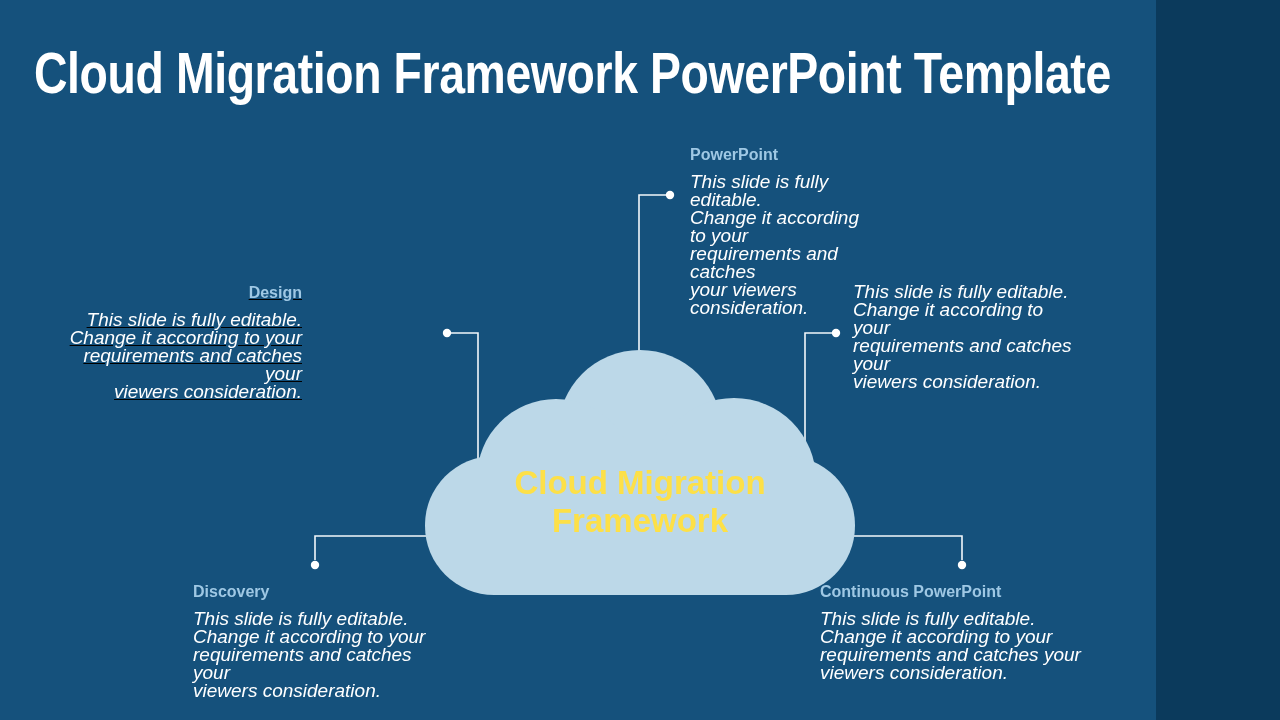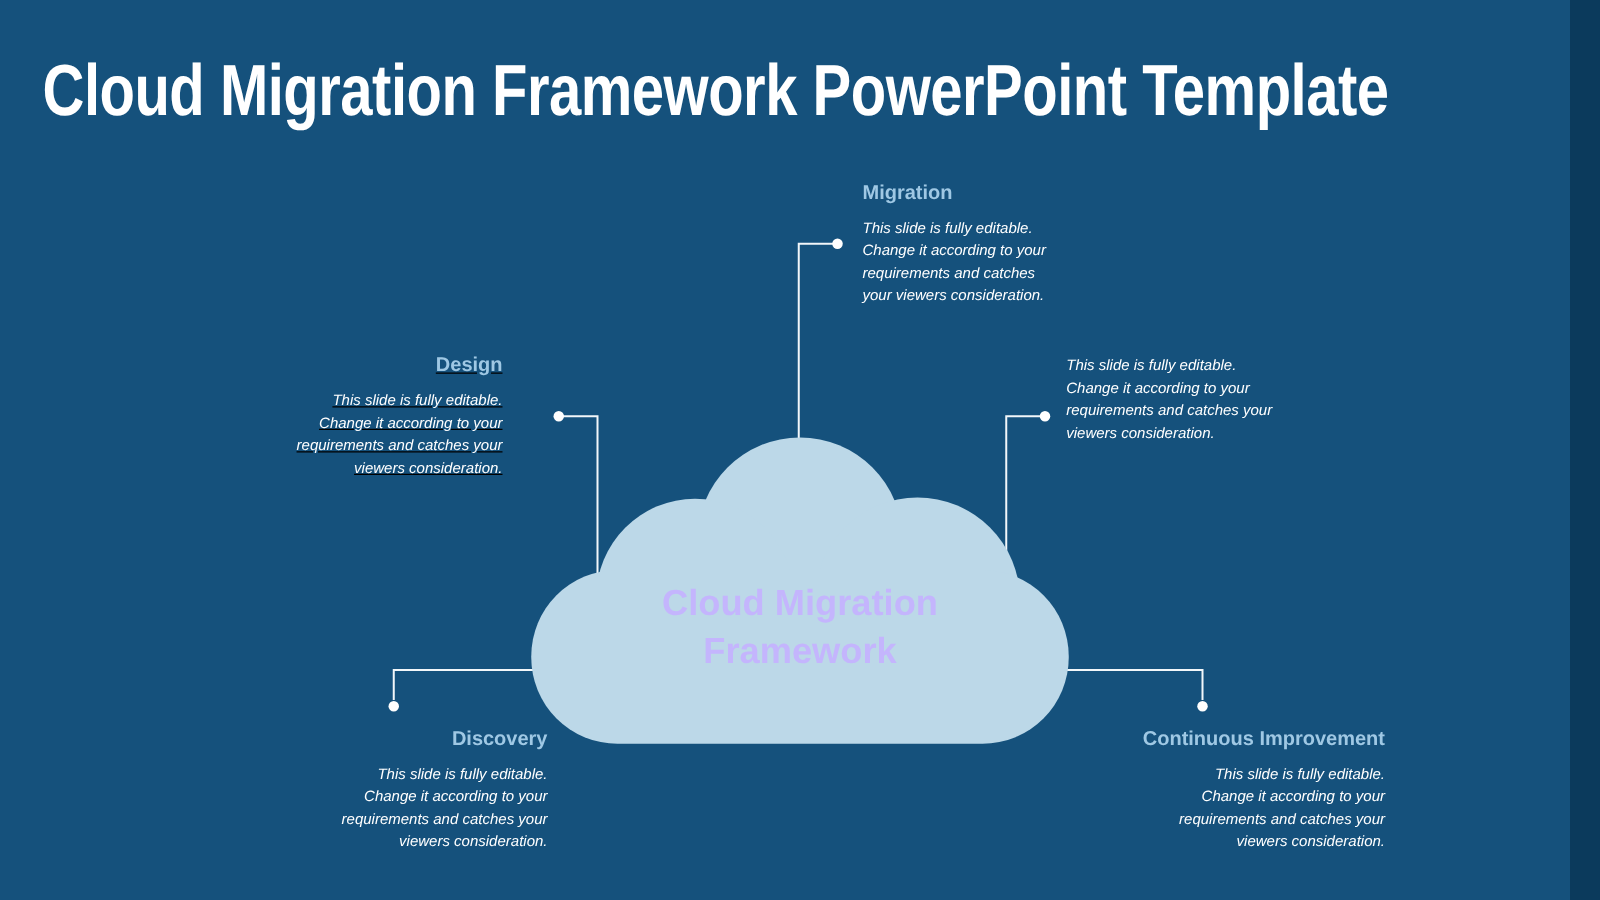--- a/index.html
+++ b/index.html
@@ -3,21 +3,21 @@
 <meta charset="utf-8">
 <style>
   html, body {
     margin: 0;
     padding: 0;
     background: #0b3a5c;
     font-family: "Liberation Sans", sans-serif;
   }
   .slide {
     position: relative;
-    width: 1256px;
+    width: 1156px;
     height: 720px;
     background: #15517C;
     overflow: hidden;
   }
   .slide-title {
     position: absolute;
     left: 34px;
     top: 44px;
     margin: 0;
     font-size: 58px;
@@ -35,46 +35,46 @@
     top: 0;
     width: 1280px;
     height: 720px;
   }
   .cloud-label {
     position: absolute;
     left: 440px;
     top: 464px;
     width: 400px;
     text-align: center;
-    font-size: 29px;
+    font-size: 33px;
     line-height: 38px;
     font-weight: bold;
-    color: #c4b5fd;
+    color: #fde047;
     white-space: pre-line;
   }
   .section {
     position: absolute;
   }
   .section-title {
     font-size: 16px;
     line-height: 20px;
     font-weight: bold;
     color: #9FC8E4;
     margin: 0 0 8px 0;
   }
   .section-body {
-    font-size: 12px;
+    font-size: 19px;
     line-height: 18px;
     font-style: italic;
     color: #FFFFFF;
     white-space: pre-line;
   }
   .align-left   { text-align: left; }
   .align-right  { text-align: right; text-decoration: underline; }
-  .align-center { text-align: right; }
+  .align-center { text-align: left; }
 
   .sec-migration      { left: 690px; top: 145px; width: 185px; }
   .sec-design         { right: 854px; top: 283px; width: 245px; }
   .sec-implementation { left: 853px; top: 283px; width: 230px; }
   .sec-discovery      { left: 193px; top: 582px; width: 245px; }
   .sec-continuous     { left: 820px; top: 582px; width: 288px; }
 </style>
 </head>
 <body>
 
@@ -102,21 +102,21 @@
       <circle cx="556" cy="478" r="79"></circle>
       <circle cx="734" cy="480" r="82"></circle>
       <rect x="425" y="456" width="430" height="139" rx="69"></rect>
     </g>
   </svg>
 
   <div class="cloud-label">Cloud Migration
 Framework</div>
 
   <div class="section sec-migration align-left">
-    <div class="section-title">Migration</div>
+    <div class="section-title">PowerPoint</div>
     <div class="section-body">This slide is fully editable.
 Change it according to your
 requirements and catches
 your viewers consideration.</div>
   </div>
 
   <div class="section sec-design align-right">
     <div class="section-title">Design</div>
     <div class="section-body">This slide is fully editable.
 Change it according to your
@@ -133,20 +133,20 @@
 
   <div class="section sec-discovery align-center">
     <div class="section-title">Discovery</div>
     <div class="section-body">This slide is fully editable.
 Change it according to your
 requirements and catches your
 viewers consideration.</div>
   </div>
 
   <div class="section sec-continuous align-center">
-    <div class="section-title">Continuous Improvement</div>
+    <div class="section-title">Continuous PowerPoint</div>
     <div class="section-body">This slide is fully editable.
 Change it according to your
 requirements and catches your
 viewers consideration.</div>
   </div>
 
 </div>
 
 </body></html>

